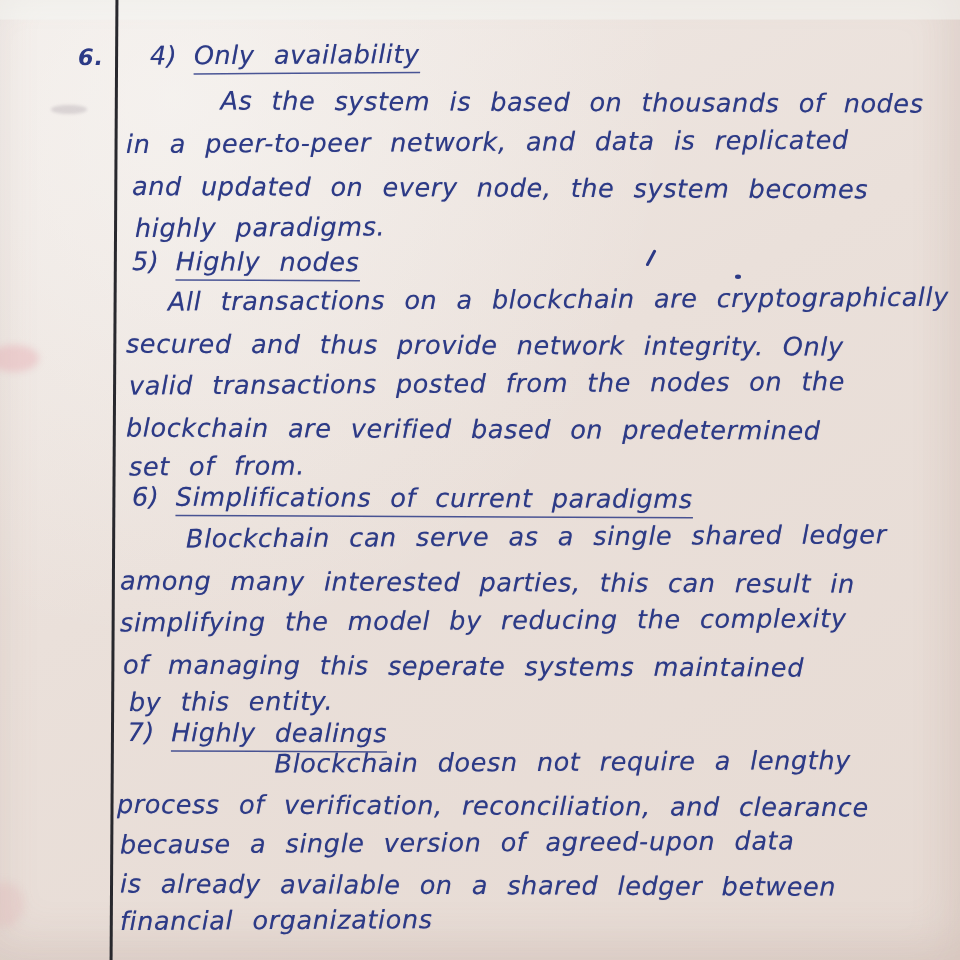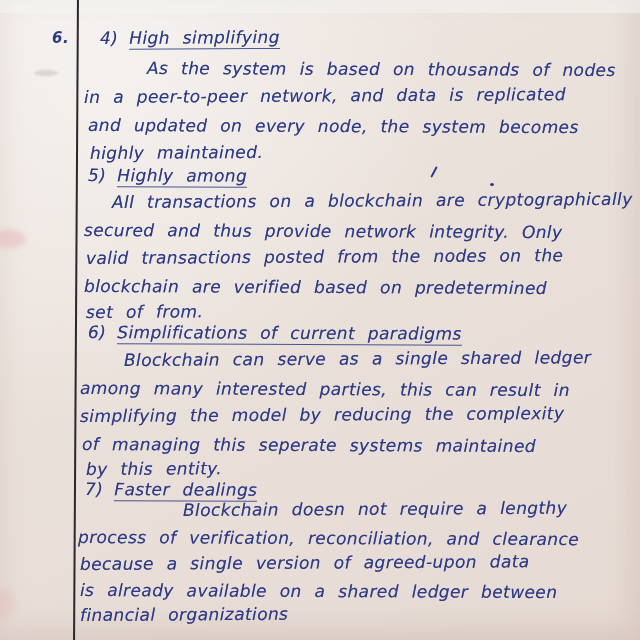--- a/index.html
+++ b/index.html
@@ -110,47 +110,47 @@
 
   <div class="smudge-gray"></div>
   <div class="smudge-pink"></div>
   <div class="smudge-pink-2"></div>
   <div class="stray-slash"></div>
   <div class="stray-dot"></div>
 
   <div class="content">
 
     <div class="line heading" style="top:28px;left:100px">
-      <span class="hnum">4)</span><span class="htitle">High simplifying</span>
+      <span class="hnum">4)</span><span class="htitle">Only availability</span>
     </div>
     <div class="line" style="top:58px;left:147px">As the system is based on thousands of nodes</div>
     <div class="line" style="top:87px;left:84px">in a peer-to-peer network, and data is replicated</div>
     <div class="line" style="top:115px;left:88px">and updated on every node, the system becomes</div>
-    <div class="line" style="top:143px;left:90px">highly maintained.</div>
+    <div class="line" style="top:143px;left:90px">highly paradigms.</div>
 
     <div class="line heading" style="top:165px;left:88px">
-      <span class="hnum">5)</span><span class="htitle">Highly among</span>
+      <span class="hnum">5)</span><span class="htitle">Highly nodes</span>
     </div>
     <div class="line" style="top:192px;left:112px">All transactions on a blockchain are cryptographically</div>
     <div class="line" style="top:220px;left:84px">secured and thus provide network integrity. Only</div>
     <div class="line" style="top:248px;left:86px">valid transactions posted from the nodes on the</div>
     <div class="line" style="top:276px;left:84px">blockchain are verified based on predetermined</div>
     <div class="line" style="top:302px;left:86px">set of from.</div>
 
     <div class="line heading" style="top:322px;left:88px">
       <span class="hnum">6)</span><span class="htitle">Simplifications of current paradigms</span>
     </div>
     <div class="line" style="top:350px;left:124px">Blockchain can serve as a single shared ledger</div>
     <div class="line" style="top:378px;left:80px">among many interested parties, this can result in</div>
     <div class="line" style="top:406px;left:80px">simplifying the model by reducing the complexity</div>
     <div class="line" style="top:434px;left:82px">of managing this seperate systems maintained</div>
     <div class="line" style="top:459px;left:86px">by this entity.</div>
 
     <div class="line heading" style="top:479px;left:85px">
-      <span class="hnum">7)</span><span class="htitle">Faster dealings</span>
+      <span class="hnum">7)</span><span class="htitle">Highly dealings</span>
     </div>
     <div class="line" style="top:500px;left:183px">Blockchain doesn not require a lengthy</div>
     <div class="line" style="top:527px;left:78px">process of verification, reconciliation, and clearance</div>
     <div class="line" style="top:554px;left:80px">because a single version of agreed-upon data</div>
     <div class="line" style="top:580px;left:80px">is already available on a shared ledger between</div>
     <div class="line" style="top:605px;left:80px">financial organizations</div>
 
   </div>
 </div>
 

